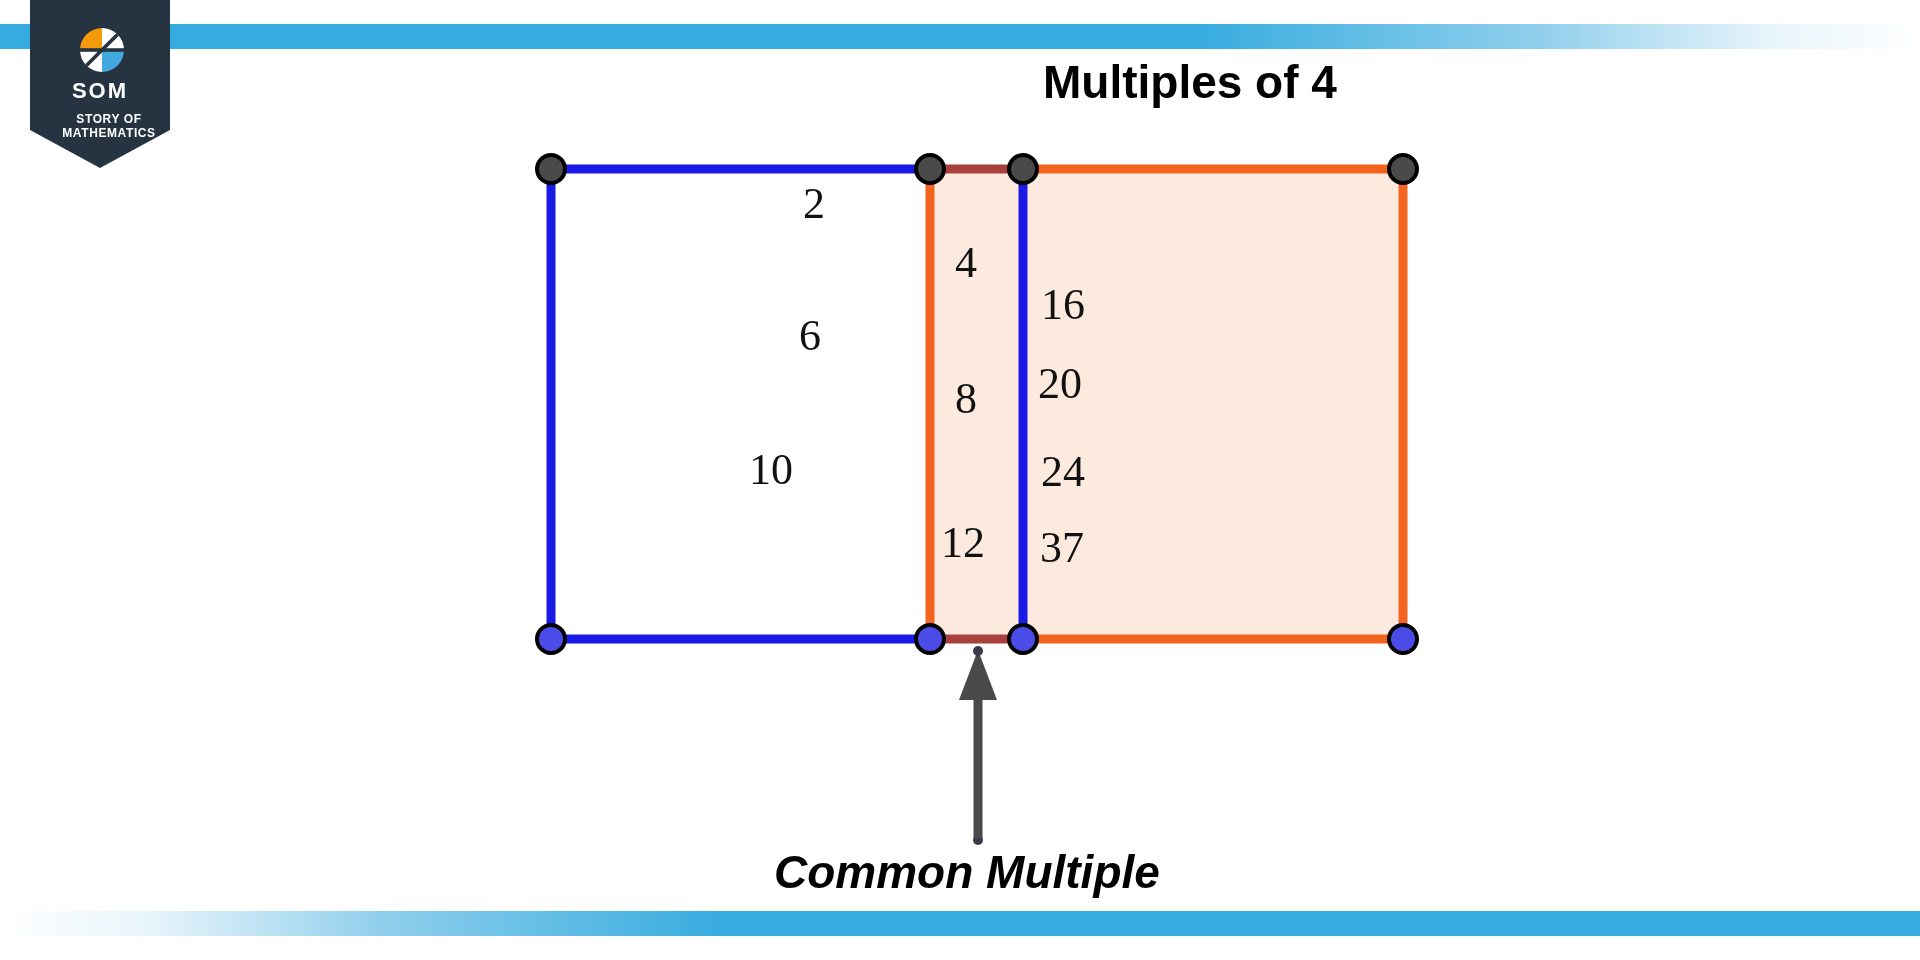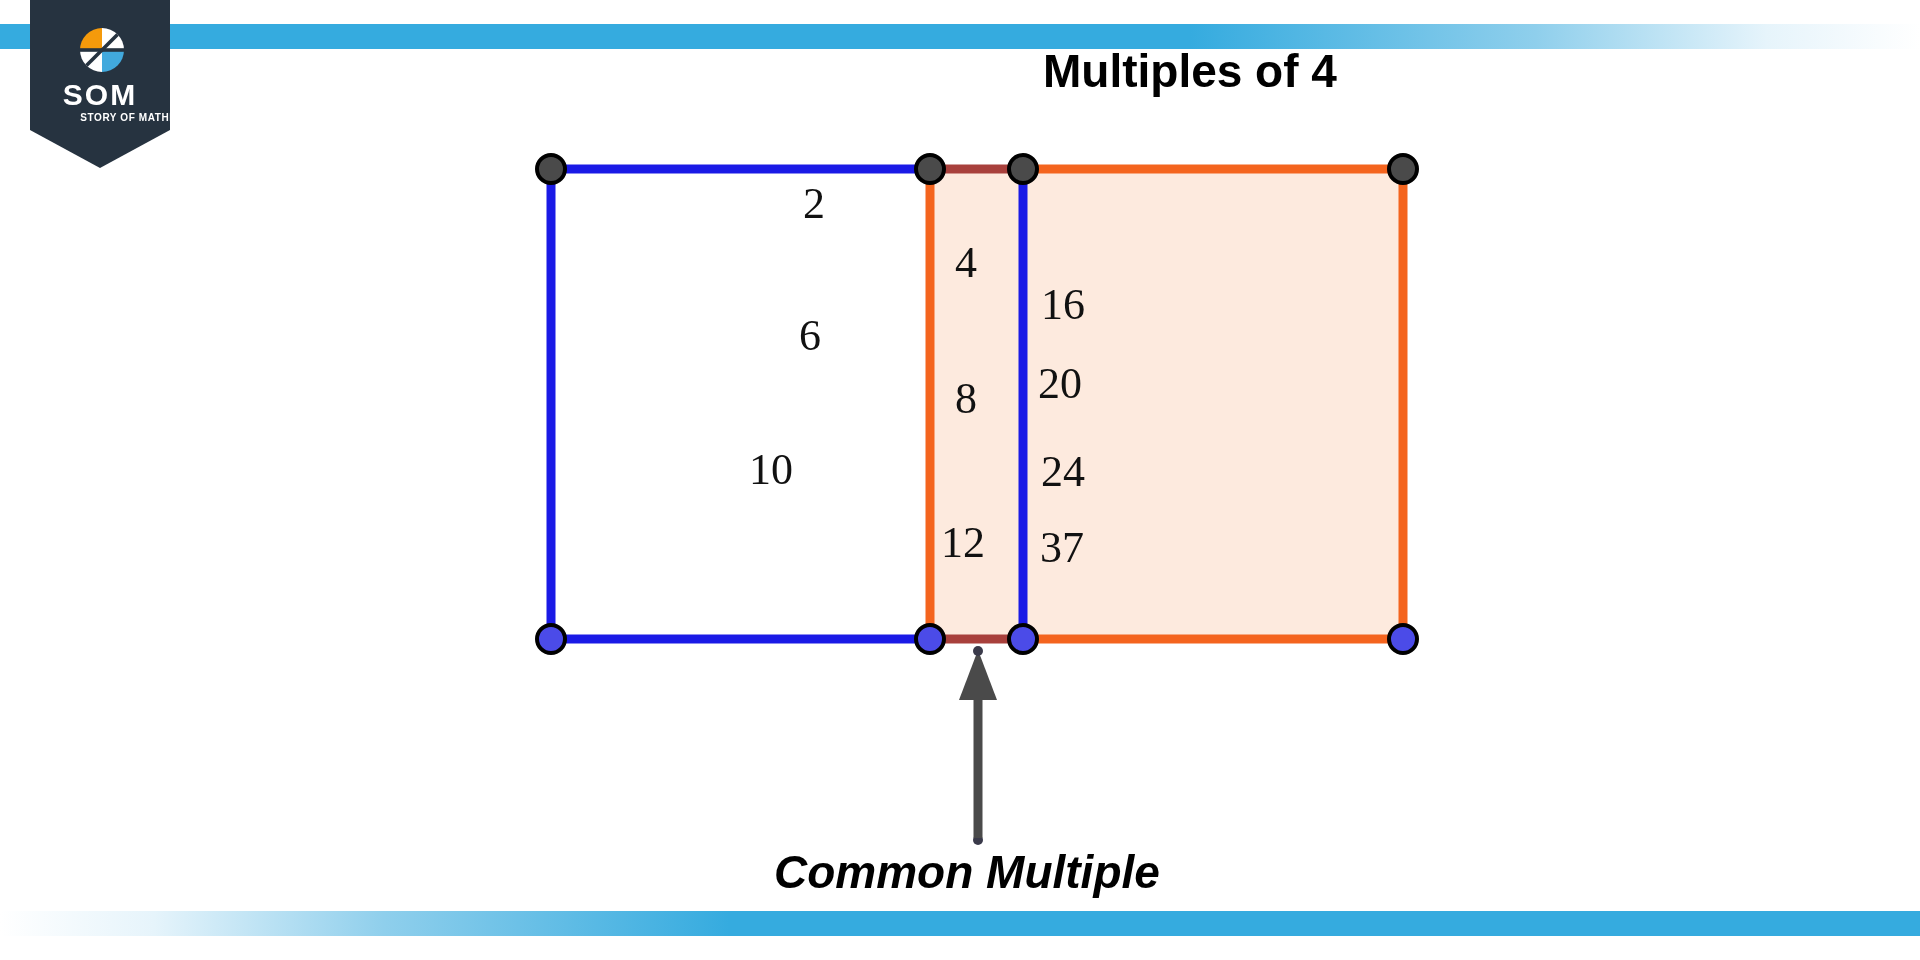--- a/index.html
+++ b/index.html
@@ -18,33 +18,33 @@
   .band-top{left:0;top:24px;width:1920px;
     background:linear-gradient(to right,#35abdf 0%,#35abdf 62%,#8fcfec 80%,#e6f4fb 92%,#ffffff 100%);}
   .band-bottom{left:0;top:911px;width:1920px;
     background:linear-gradient(to right,#ffffff 0%,#e6f4fb 8%,#8fcfec 20%,#35abdf 38%,#35abdf 100%);}
 
   
   .logo-badge{position:absolute;left:30px;top:0;width:140px;height:168px;z-index:5;}
   .logo-badge .shield{position:absolute;left:0;top:0;width:140px;height:168px;}
   .logo-mark{position:absolute;left:48px;top:26px;width:48px;height:48px;}
   .logo-word{position:absolute;left:0;top:80px;width:140px;text-align:center;
-    color:#ffffff;font-weight:bold;font-size:30px;letter-spacing:2px;
+    color:#ffffff;font-weight:bold;font-size:22px;letter-spacing:2px;
     font-family:"Liberation Sans",sans-serif;line-height:1;}
   .logo-sub{position:absolute;left:0;top:112px;width:158px;text-align:center;
-    color:#ffffff;font-weight:bold;font-size:10px;letter-spacing:0.6px;
-    font-family:"Liberation Sans",sans-serif;margin-left:40px;}
+    color:#ffffff;font-weight:bold;font-size:12px;letter-spacing:0.6px;
+    font-family:"Liberation Sans",sans-serif;}
 
   
   #diagram{position:absolute;left:0;top:0;width:1920px;height:960px;}
 
   .set-title{position:absolute;font-family:"Liberation Sans",sans-serif;
     font-weight:bold;font-size:46px;color:#000000;white-space:nowrap;}
   .title-left{left:548px;top:62px;}
-  .title-right{left:1043px;top:44px;}
+  .title-right{left:1043px;top:55px;}
 
   .num{position:absolute;font-family:"Liberation Serif",serif;
     font-size:44px;color:#111111;white-space:nowrap;}
 
   .caption{position:absolute;font-family:"Liberation Sans",sans-serif;
     font-weight:bold;font-size:46px;color:#000000;white-space:nowrap;
     left:774px;top:845px;font-style:italic;}
 </style>
 </head>
 <body>

